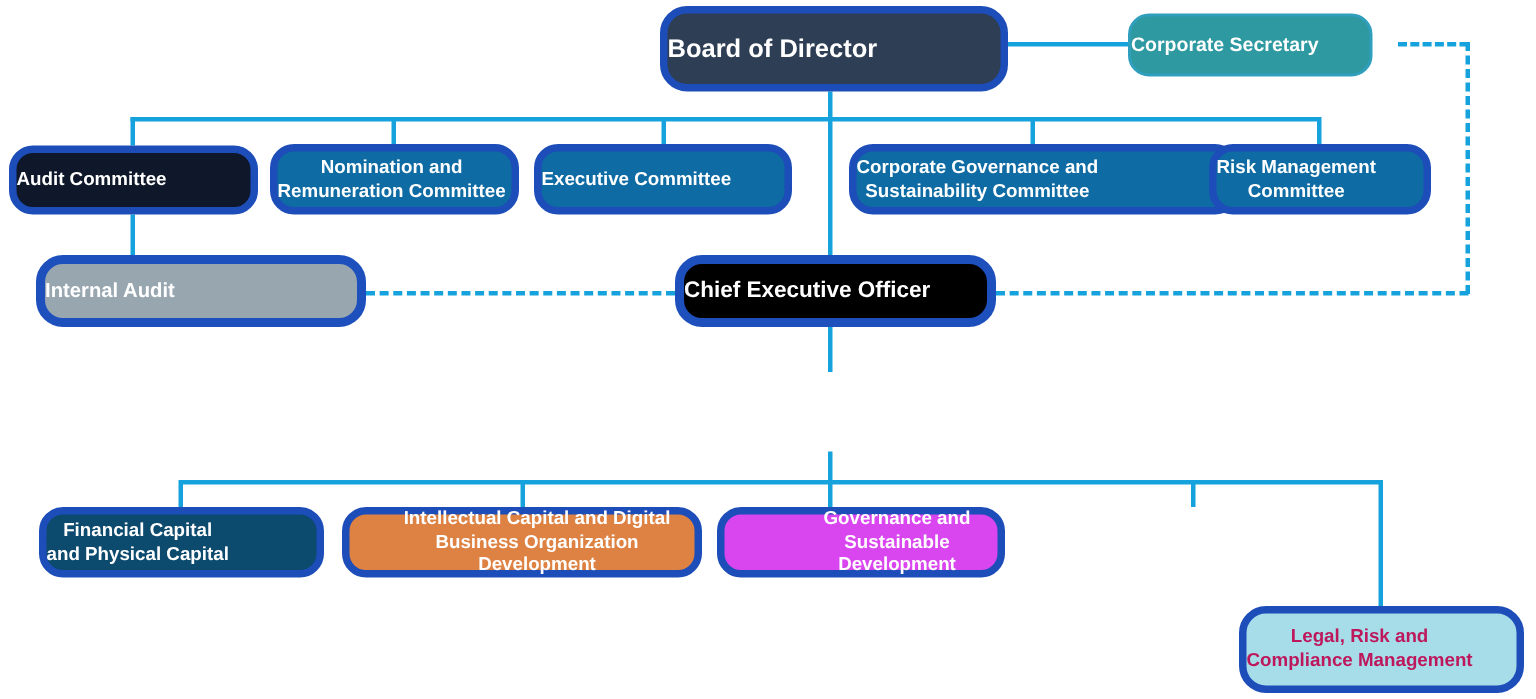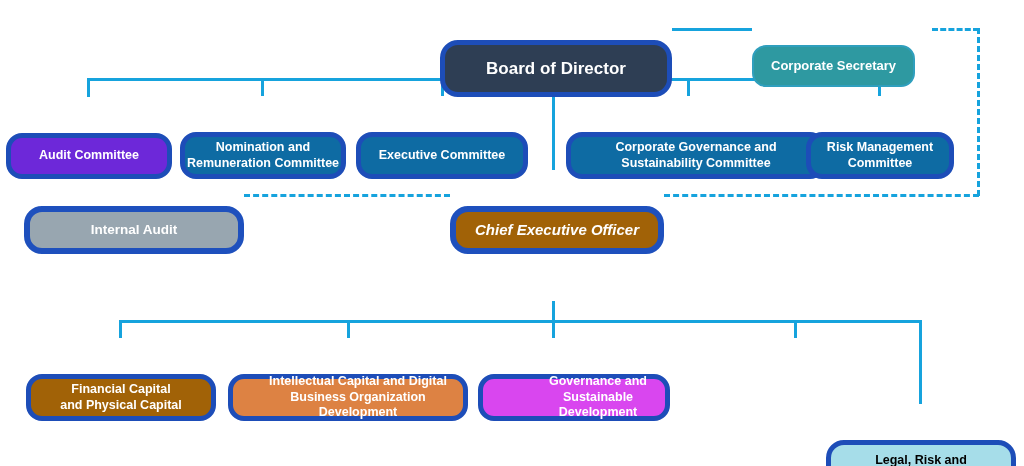--- a/index.html
+++ b/index.html
@@ -6,46 +6,45 @@
   .canvas{
     position:relative;
     width:1024px;height:466px;
     background:#ffffff;
     font-family:"Liberation Sans", sans-serif;
     overflow:hidden;
   }
   
   .node{
     position:absolute;
-    display:flex;align-items:center;justify-content:center;
+    display:flex;align-items:center;justify-content:flex-start;
     text-align:center;
     font-weight:bold;
     color:#ffffff;
     white-space:pre-line;
     box-sizing:border-box;
     line-height:1.25;
-    margin-top:36px;
   }
   .n-board       {left:440px;top:4px;  width:232px;height:57px;border:5px solid #1d4db8;border-radius:18px;font-size:17px;}
   .n-corpsec     {left:752px;top:9px;  width:163px;height:42px;border:2px solid #2f9fbd;border-radius:14px;font-size:13px;}
   .n-committee   {border:5px solid #1d4db8;border-radius:16px;font-size:12.5px;}
   .n-audit       {left:6px;  top:97px; width:166px;height:46px;}
   .n-nomination  {left:180px;top:96px; width:166px;height:47px;}
   .n-executive   {left:356px;top:96px; width:172px;height:47px;}
   .n-corpgov     {left:566px;top:96px; width:260px;height:47px;}
   .n-risk        {left:806px;top:96px; width:148px;height:47px;}
   .n-internal    {left:24px; top:170px;width:220px;height:48px;border:6px solid #1e50bd;border-radius:18px;font-size:13.5px;}
   .n-ceo         {left:450px;top:170px;width:214px;height:48px;border:6px solid #1e50bd;border-radius:18px;font-size:15px;}
   .n-president   {left:450px;top:248px;width:214px;height:53px;border:6px solid #1e50bd;border-radius:18px;font-size:15px;}
   .n-division    {border:5px solid #1d4db8;border-radius:16px;font-size:12.5px;}
   .n-financial   {left:26px; top:338px;width:190px;height:47px;}
   .n-intellectual{left:228px;top:338px;width:240px;height:47px;padding-left:20px;}
   .n-govdev      {left:478px;top:338px;width:192px;height:47px;}
   .n-corpinvest  {left:700px;top:338px;width:190px;height:47px;}
-  .n-legal       {left:826px;top:404px;width:190px;height:58px;border:5px solid #1d4db8;border-radius:18px;font-size:12.5px;color:#000000;}
+  .n-legal       {left:826px;top:404px;width:190px;height:58px;border:5px solid #1d4db8;border-radius:18px;font-size:12.5px;color:#be185d;}
   .node{z-index:2;}
   
   .line{position:absolute;z-index:1;}
   .hl{height:3px;}
   .vl{width:3px;}
   .hd{height:0;border-top:3px dashed;}
   .vd{width:0;border-left:3px dashed;}
   .l-board-ceo    {left:552px;top:61px; height:109px;}
   .l-committees   {left:87px; top:78px; width:793px;}
   .l-audit-drop   {left:87px; top:78px; height:19px;}
@@ -95,21 +94,21 @@
   <div class="line hd d-int-ceo" style="border-color: rgb(22, 163, 221);"></div>
 
   <div class="node n-board" style="background-color: rgb(46, 62, 84);">
     <span>Board of Director</span>
   </div>
 
   <div class="node n-corpsec" style="background-color: rgb(46, 153, 161);">
     <span>Corporate Secretary</span>
   </div>
 
-  <div class="node n-committee n-audit" style="background-color: #6d28d9;">
+  <div class="node n-committee n-audit" style="background-color: #0f172a;">
     <span>Audit Committee</span>
   </div>
 
   <div class="node n-committee n-nomination" style="background-color: rgb(14, 107, 163);">
     <span>Nomination and
 Remuneration Committee</span>
   </div>
 
   <div class="node n-committee n-executive" style="background-color: rgb(14, 107, 163);">
     <span>Executive Committee</span>
@@ -122,26 +121,26 @@
 
   <div class="node n-committee n-risk" style="background-color: rgb(14, 107, 163);">
     <span>Risk Management
 Committee</span>
   </div>
 
   <div class="node n-internal" style="background-color: rgb(152, 166, 176);">
     <span>Internal Audit</span>
   </div>
 
-  <div class="node n-ceo" style="background-color: #a16207; font-style: italic;">
+  <div class="node n-ceo" style="background-color: #000000;">
     <span>Chief Executive Officer</span>
   </div>
 
 
-  <div class="node n-division n-financial" style="background-color: #a16207;">
+  <div class="node n-division n-financial" style="background-color: #0c4a6e;">
     <span>Financial Capital
 and Physical Capital</span>
   </div>
 
   <div class="node n-division n-intellectual" style="background-color: rgb(221, 130, 67);">
     <span>Intellectual Capital and Digital
 Business Organization Development</span>
   </div>
 
   <div class="node n-division n-govdev" style="background-color: #d946ef; padding-left: 48px;">

